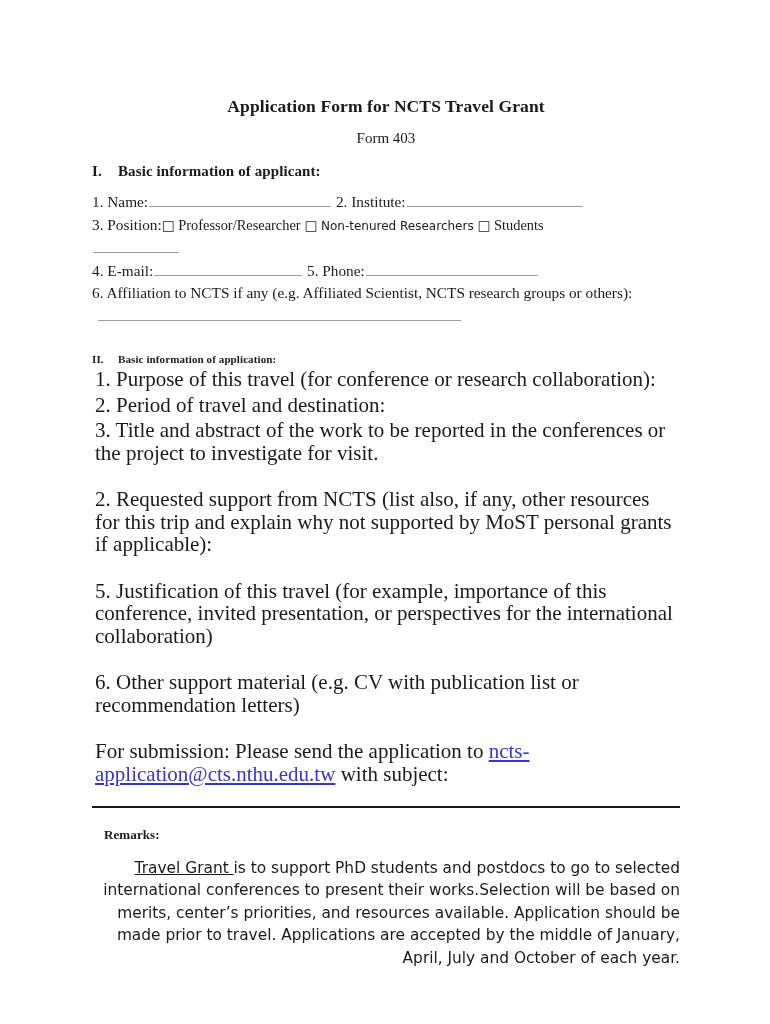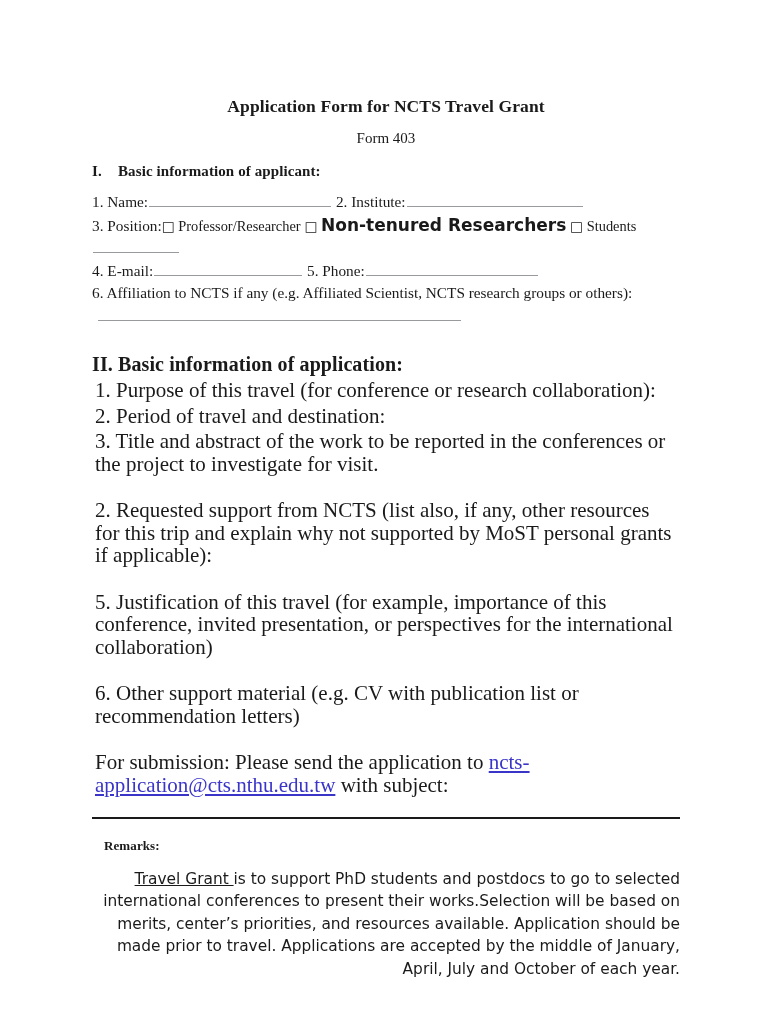--- a/index.html
+++ b/index.html
@@ -48,21 +48,21 @@
     margin: 0;
     padding-top: 16px;
     letter-spacing: 0.1px;
   }
   .section-heading .numeral {
     display: inline-block;
     min-width: 26px;
   }
   .section-heading-ii {
     font-weight: bold;
-    font-size: 20px;
+    font-size: 11px;
     margin: 0;
     letter-spacing: 0.1px;
   }
   .section-heading-ii .numeral {
     display: inline-block;
     min-width: 26px;
   }
 
   
   .line {
@@ -91,22 +91,21 @@
   .fill-phone    { width: 172px; }
   .fill-affil    { width: 363px; margin-left: 6px; }
 
   .cbox {
     font-family: "DejaVu Sans", sans-serif;
     font-size: 13.5px;
     line-height: 1;
   }
   .sans-emph {
     font-family: "DejaVu Sans", "Liberation Sans", sans-serif;
-    font-size: 17px;
-    font-weight: bold;
+    font-size: 12px;
   }
   .small-serif { font-size: 14.4px; }
 
   .gap-sm { height: 11px; }
   .gap-md { height: 18px; }
   .gap-lg { height: 26px; }
 
   .email-link {
     color: #3a35c8;
     text-decoration: underline;

